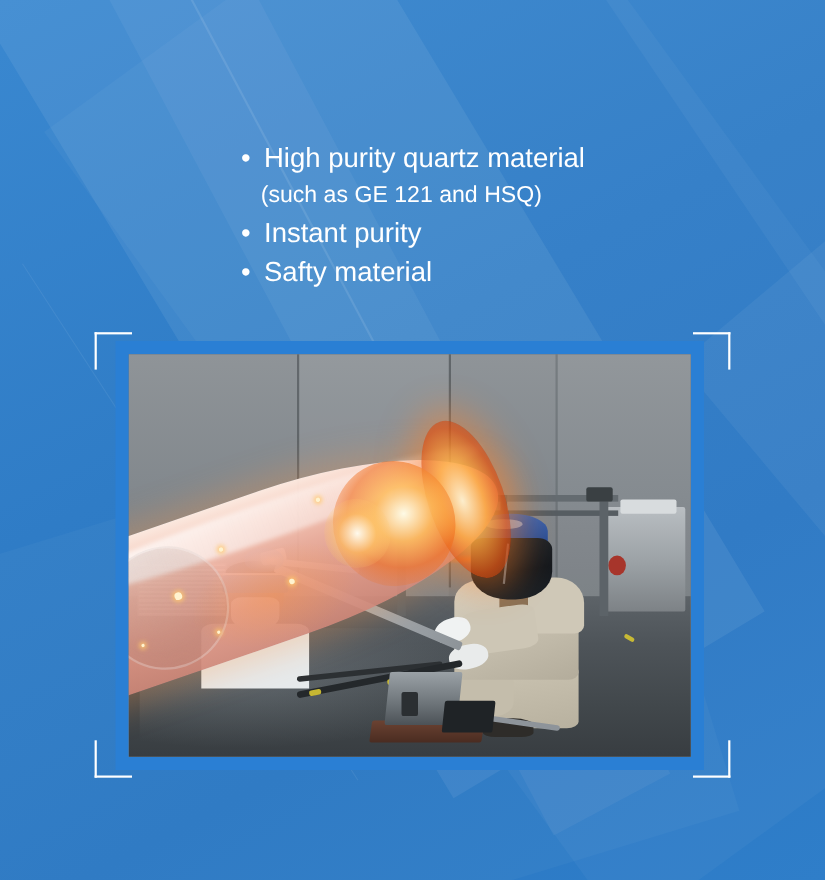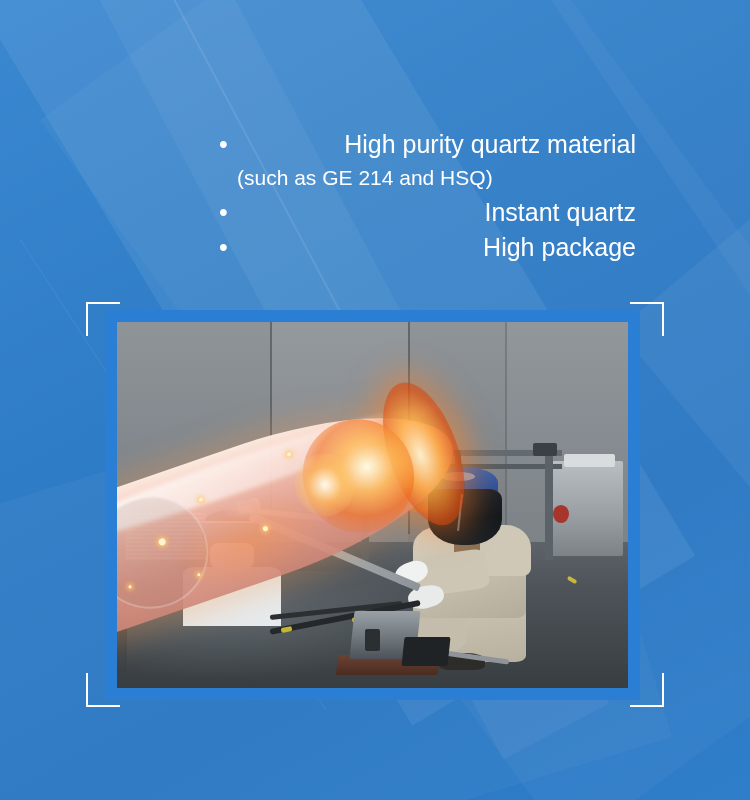--- a/index.html
+++ b/index.html
@@ -108,21 +108,21 @@
   }
   .bullet-dot {
     flex: 0 0 auto;
     width: 21px;
     display: block;
     font-size: 25px;
     line-height: 1.35;
     text-align: left;
     padding-left: 3px;
   }
-  .bullet-text { flex: 1 1 auto; text-align: right; }
+  .bullet-text { flex: 1 1 auto; }
   .sub-row {
     color: #ffffff;
     font-size: 21px;
     line-height: 1.3;
     padding-left: 21px;
     margin-top: 2px;
     margin-bottom: 5px;
   }
 
   
@@ -667,30 +667,30 @@
   <div class="edge-line edge-1"></div>
   <div class="edge-line edge-2"></div>
 
 
   <div class="bullets">
 
     <div class="bullet-row">
       <span class="bullet-dot">•</span>
       <span class="bullet-text">High purity quartz material</span>
     </div>
-    <div class="sub-row">(such as GE 214 and HSQ)</div>
+    <div class="sub-row">(such as GE 121 and HSQ)</div>
 
     <div class="bullet-row">
       <span class="bullet-dot">•</span>
-      <span class="bullet-text">Instant quartz</span>
+      <span class="bullet-text">Instant purity</span>
     </div>
 
     <div class="bullet-row">
       <span class="bullet-dot">•</span>
-      <span class="bullet-text">High package</span>
+      <span class="bullet-text">Safty material</span>
     </div>
 
   </div>
 
   <div class="bracket br-tl">
     <span class="h"></span>
       <span class="v"></span>
   </div>
   <div class="bracket br-tr">
     <span class="h"></span>

